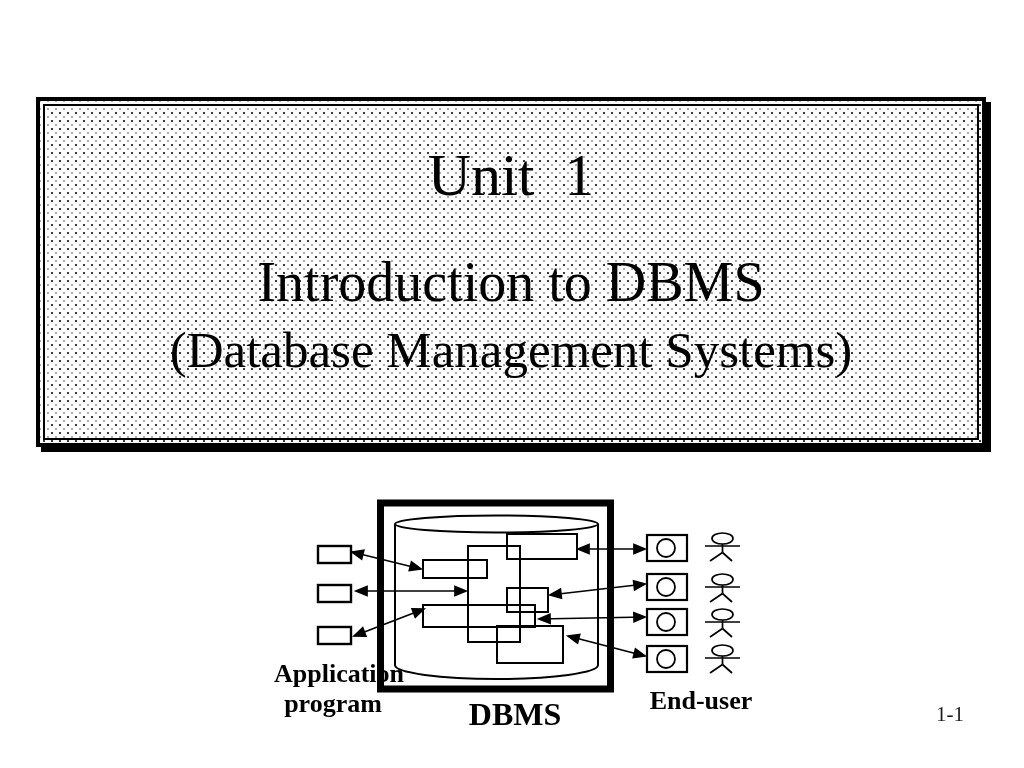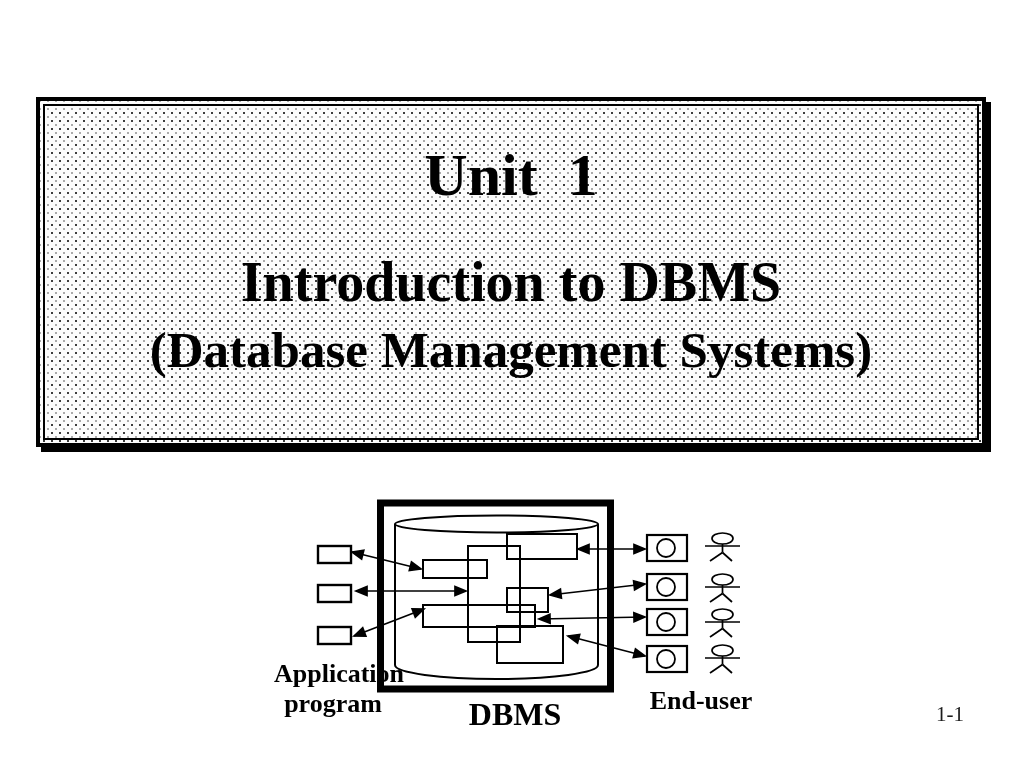--- a/index.html
+++ b/index.html
@@ -18,21 +18,21 @@
       radial-gradient(circle,#3d3d3d 1.15px, rgba(0,0,0,0) 1.5px),
       radial-gradient(circle,#ababab 1.15px, rgba(0,0,0,0) 1.5px);
     background-size:8px 8px, 8px 8px;
     background-position:0 0, 4px 4px;
   }
   .title-inner-border {
     position:absolute; inset:3px; border:2px solid #000; pointer-events:none;
   }
   .title-line {
     position:absolute; left:0; right:0; text-align:center;
-    font-weight:bold; color:#000; line-height:1; white-space:pre;
+    font-weight:normal; color:#000; line-height:1; white-space:pre;
   }
   .t1 { top:44px;  font-size:60px; }
   .t2 { top:153px; font-size:56px; }
   .t3 { top:224px; font-size:51px; }
   
   .diagram { position:absolute; left:0; top:0; width:1024px; height:768px; }
   .stroke  { fill:none; stroke:#000; }
   
   .page-number {
     position:absolute; left:936px; top:703px; width:40px;

